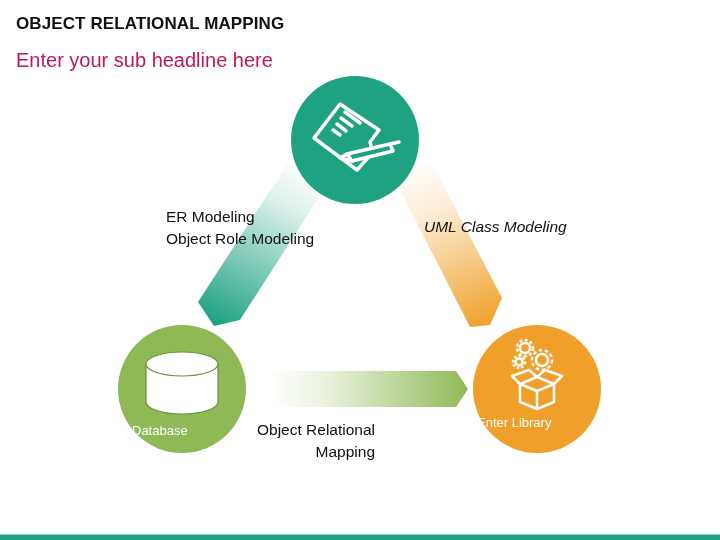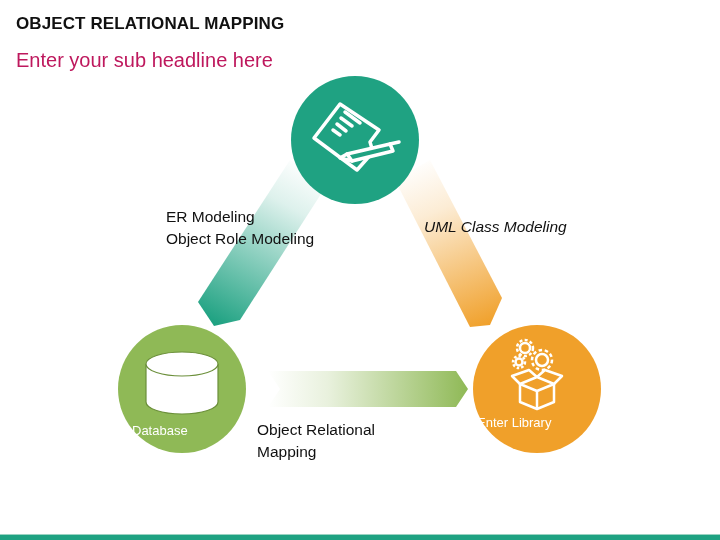--- a/index.html
+++ b/index.html
@@ -107,18 +107,18 @@
 
 <div class="label" style="left:166px; top:206px;">
   <div>ER Modeling</div>
   <div>Object Role Modeling</div>
 </div>
 
 <div class="label" style="left:424px; top:216px;font-style:italic;">
   <div>UML Class Modeling</div>
 </div>
 
-<div class="label" style="left:257px; top:419px;">
+<div class="label" style="left:257px; top:419px;text-align:right;">
   <div>Object Relational</div>
   <div>Mapping</div>
 </div>
 
 <div class="footer-bar"></div>
 
 </body></html>

